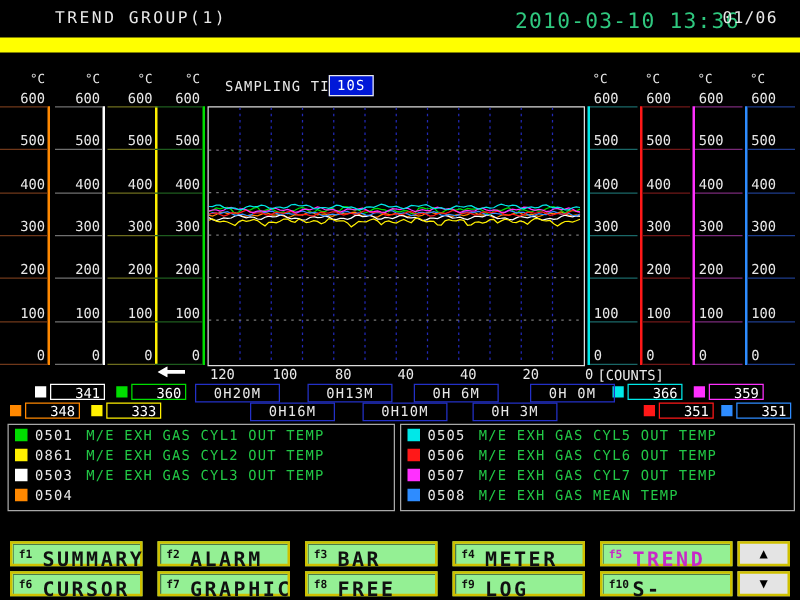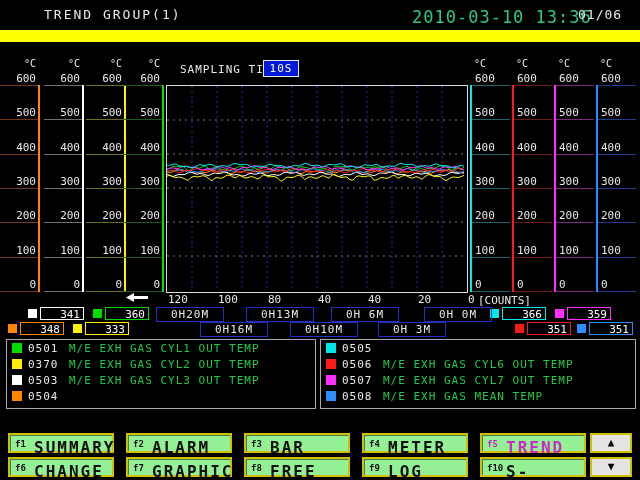--- a/index.html
+++ b/index.html
@@ -269,37 +269,38 @@
     </div>
 
   <div class="leg" id="leg-left" style="left:6px;width:308px;text-align:center;">
       <div class="leg-row">
         <span class="leg-sw" style="background:#00DD00"></span>
         <span class="leg-id">0501</span>
         <span class="leg-desc">M/E EXH GAS CYL1 OUT TEMP</span>
       </div>
       <div class="leg-row">
         <span class="leg-sw" style="background:#FFF000"></span>
-        <span class="leg-id">0370</span>
+        <span class="leg-id">0861</span>
         <span class="leg-desc">M/E EXH GAS CYL2 OUT TEMP</span>
       </div>
       <div class="leg-row">
         <span class="leg-sw" style="background:#FFFFFF"></span>
         <span class="leg-id">0503</span>
         <span class="leg-desc">M/E EXH GAS CYL3 OUT TEMP</span>
       </div>
       <div class="leg-row">
         <span class="leg-sw" style="background:#FF8800"></span>
         <span class="leg-id">0504</span>
       </div>
     </div>
   <div class="leg" id="leg-right" style="left:320px;width:314px;">
       <div class="leg-row">
         <span class="leg-sw" style="background:#00E8E8"></span>
         <span class="leg-id">0505</span>
+        <span class="leg-desc">M/E EXH GAS CYL5 OUT TEMP</span>
       </div>
       <div class="leg-row">
         <span class="leg-sw" style="background:#FF1818"></span>
         <span class="leg-id">0506</span>
         <span class="leg-desc">M/E EXH GAS CYL6 OUT TEMP</span>
       </div>
       <div class="leg-row">
         <span class="leg-sw" style="background:#FF30FF"></span>
         <span class="leg-id">0507</span>
         <span class="leg-desc">M/E EXH GAS CYL7 OUT TEMP</span>
@@ -327,21 +328,21 @@
       <div class="fkey" style="left: 362px; top: 433px;">
         <span class="k">f4</span>
         <span class="l">METER</span>
       </div>
       <div class="fkey active" style="left: 480px; top: 433px;">
         <span class="k">f5</span>
         <span class="l">TREND</span>
       </div>
       <div class="fkey" style="left: 8px; top: 457px;">
         <span class="k">f6</span>
-        <span class="l">CHANGE</span>
+        <span class="l">CURSOR</span>
       </div>
       <div class="fkey" style="left: 126px; top: 457px;">
         <span class="k">f7</span>
         <span class="l">GRAPHIC</span>
       </div>
       <div class="fkey" style="left: 244px; top: 457px;">
         <span class="k">f8</span>
         <span class="l">FREE</span>
       </div>
       <div class="fkey" style="left: 362px; top: 457px; padding-left: 12px;">

